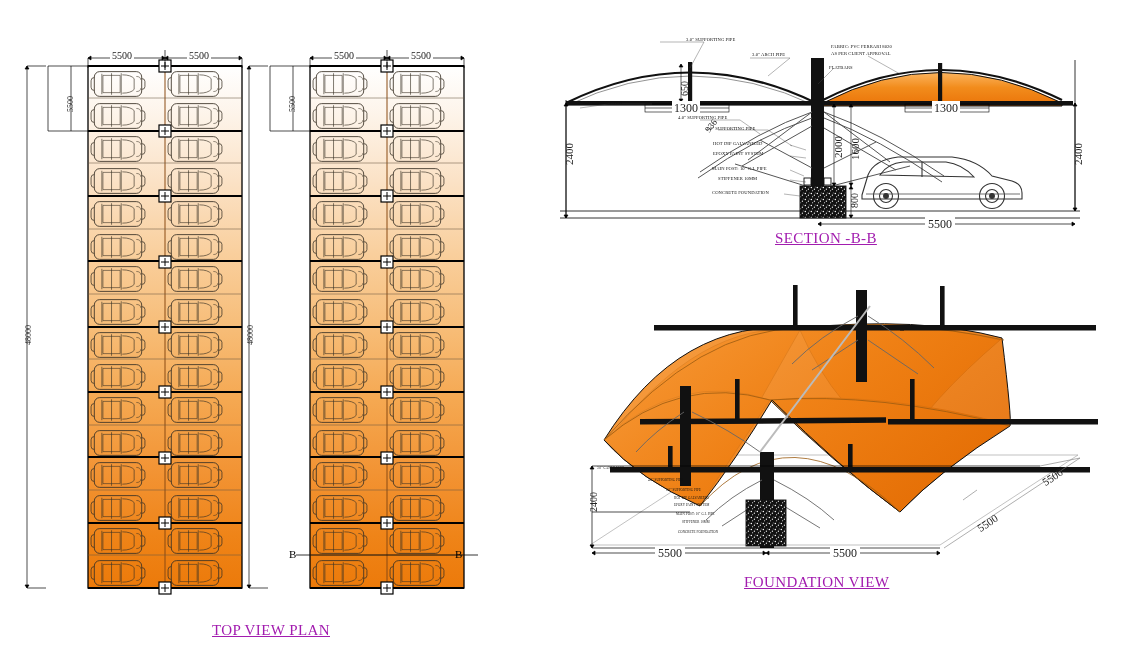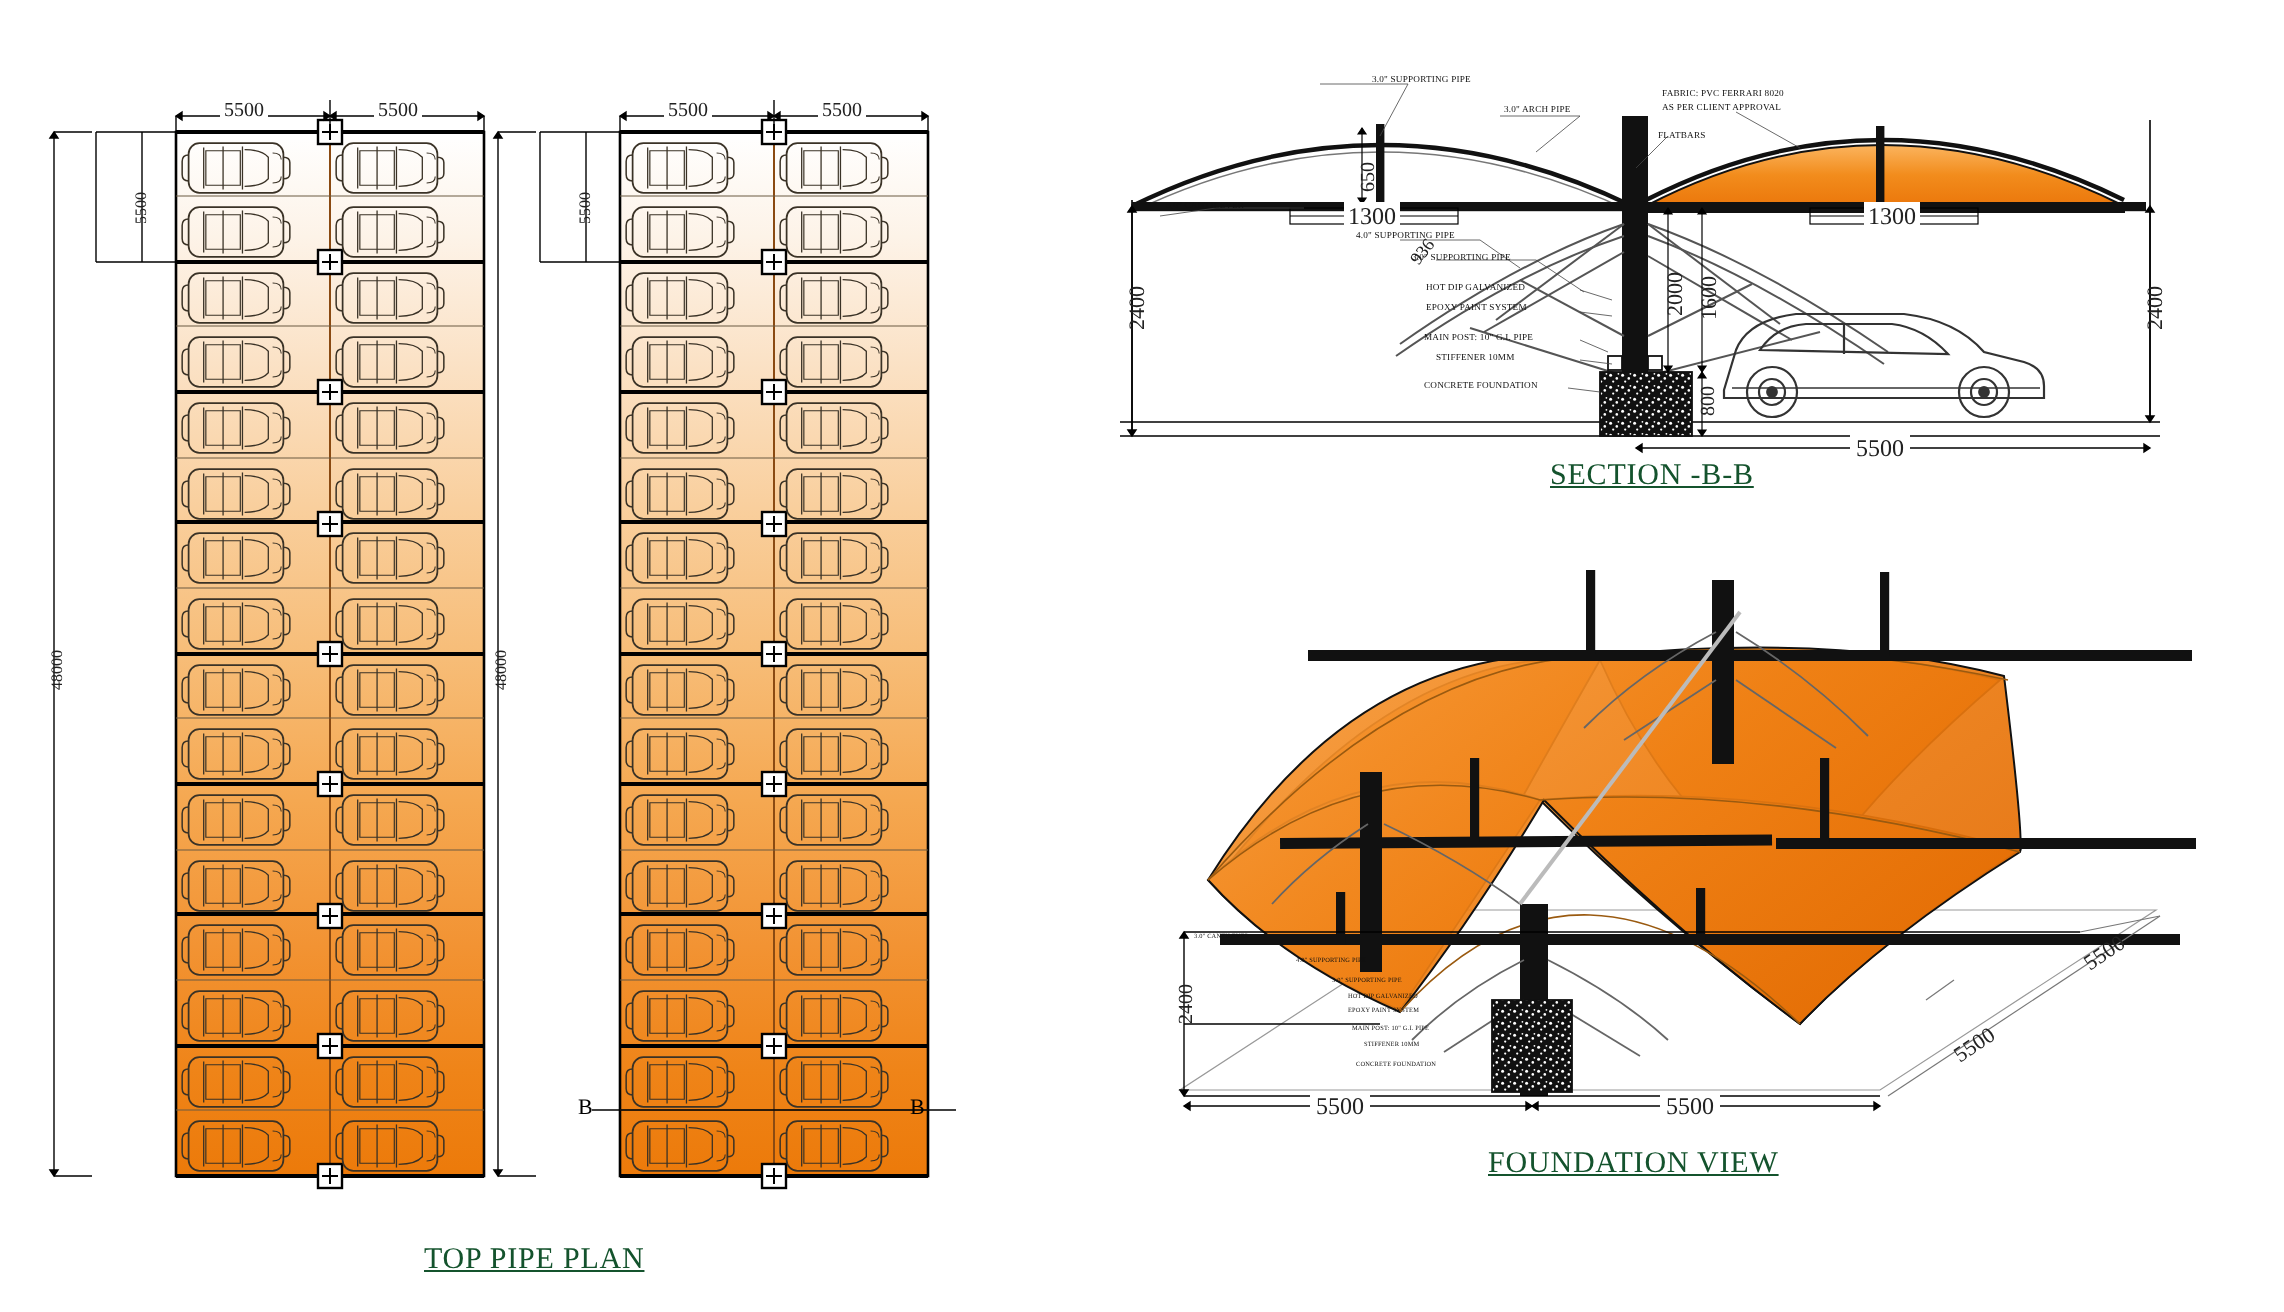--- a/index.html
+++ b/index.html
@@ -1,20 +1,20 @@
 <!DOCTYPE html>
 <html><head>
 <meta charset="utf-8">
 <style>
   html,body{margin:0;padding:0;background:#ffffff;}
   body{width:1142px;height:656px;position:relative;overflow:hidden;
        font-family:"Liberation Serif",serif;color:#000;}
   .cad{position:absolute;left:0;top:0;width:1142px;height:656px;}
   .ttl{position:absolute;font-family:"Liberation Serif",serif;font-size:15px;
-       letter-spacing:.4px;text-decoration:underline;white-space:nowrap;color:#14532d;}
+       letter-spacing:.4px;text-decoration:underline;white-space:nowrap;color:#a21caf;}
   #topViewTitle{left:212px;top:622px;}
   #sectionTitle{left:775px;top:230px;}
   #isoTitle{left:744px;top:574px;}
   .dim{position:absolute;font-family:"Liberation Serif",serif;font-size:10px;color:#222;white-space:nowrap;}
   .dimv{transform-origin:0 0;}
   .note{position:absolute;font-family:"Liberation Serif",serif;font-size:4.6px;
         color:#111;white-space:nowrap;letter-spacing:.1px;}
   .note.sm{font-size:3.2px;}
   .bmark{position:absolute;font-family:"Liberation Serif",serif;font-size:11px;color:#000;}
   svg{display:block;}
@@ -538,21 +538,21 @@
     </g>
 
     <g stroke="#777" stroke-width="0.6">
       <line x1="944" y1="548" x2="1080" y2="458"></line>
       <line x1="963" y1="500" x2="977" y2="490"></line>
       <line x1="1040" y1="466" x2="1080" y2="458"></line>
     </g>
   </g>
 </svg>
 
-<div class="ttl" id="topViewTitle">TOP PIPE PLAN</div>
+<div class="ttl" id="topViewTitle">TOP VIEW PLAN</div>
 <div class="ttl" id="sectionTitle">SECTION -B-B</div>
 <div class="ttl" id="isoTitle">FOUNDATION VIEW</div>
 
 <div class="bmark" style="left:289px;top:548px;">B</div>
 <div class="bmark" style="left:455px;top:548px;">B</div>
 
 <div class="dim" style="left:110px;top:50px;background:#fff;padding:0 2px;">5500</div>
 <div class="dim" style="left:187px;top:50px;background:#fff;padding:0 2px;">5500</div>
 <div class="dim dimv" style="left:66px;top:112px;transform:rotate(-90deg);font-size:8px;">5500</div>
 <div class="dim dimv" style="left:24px;top:345px;transform:rotate(-90deg);font-size:8px;">48000</div>

